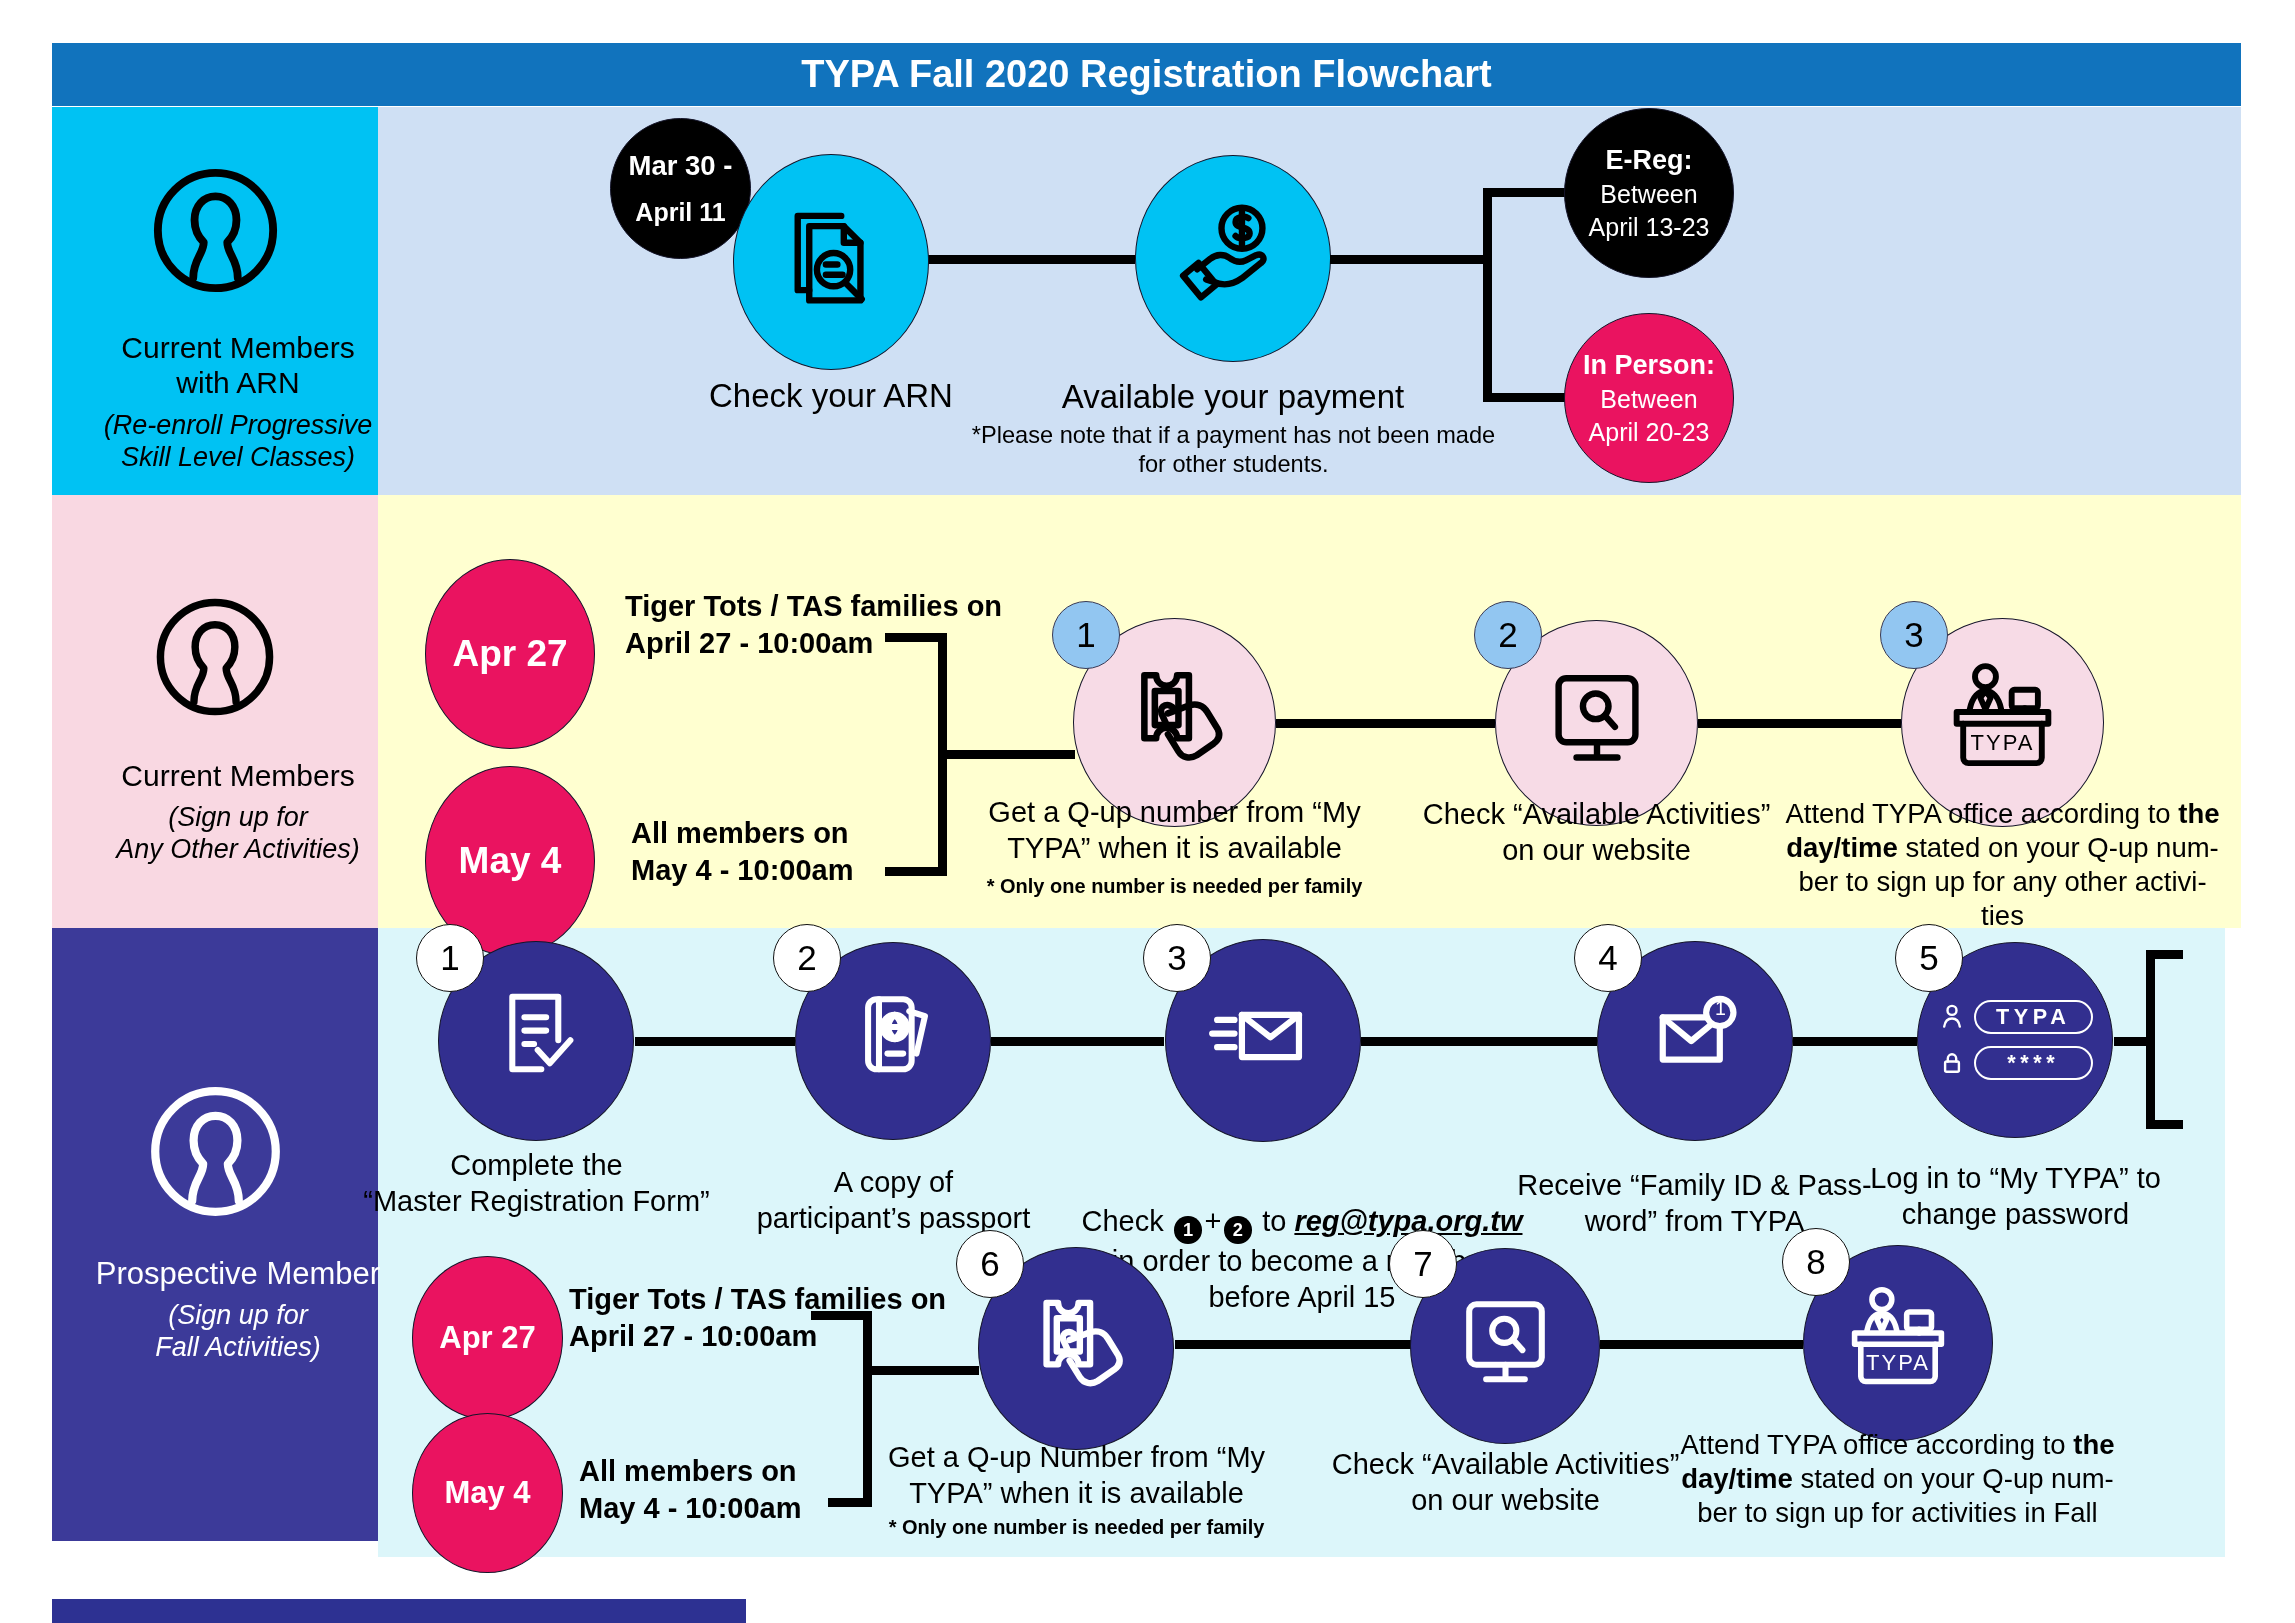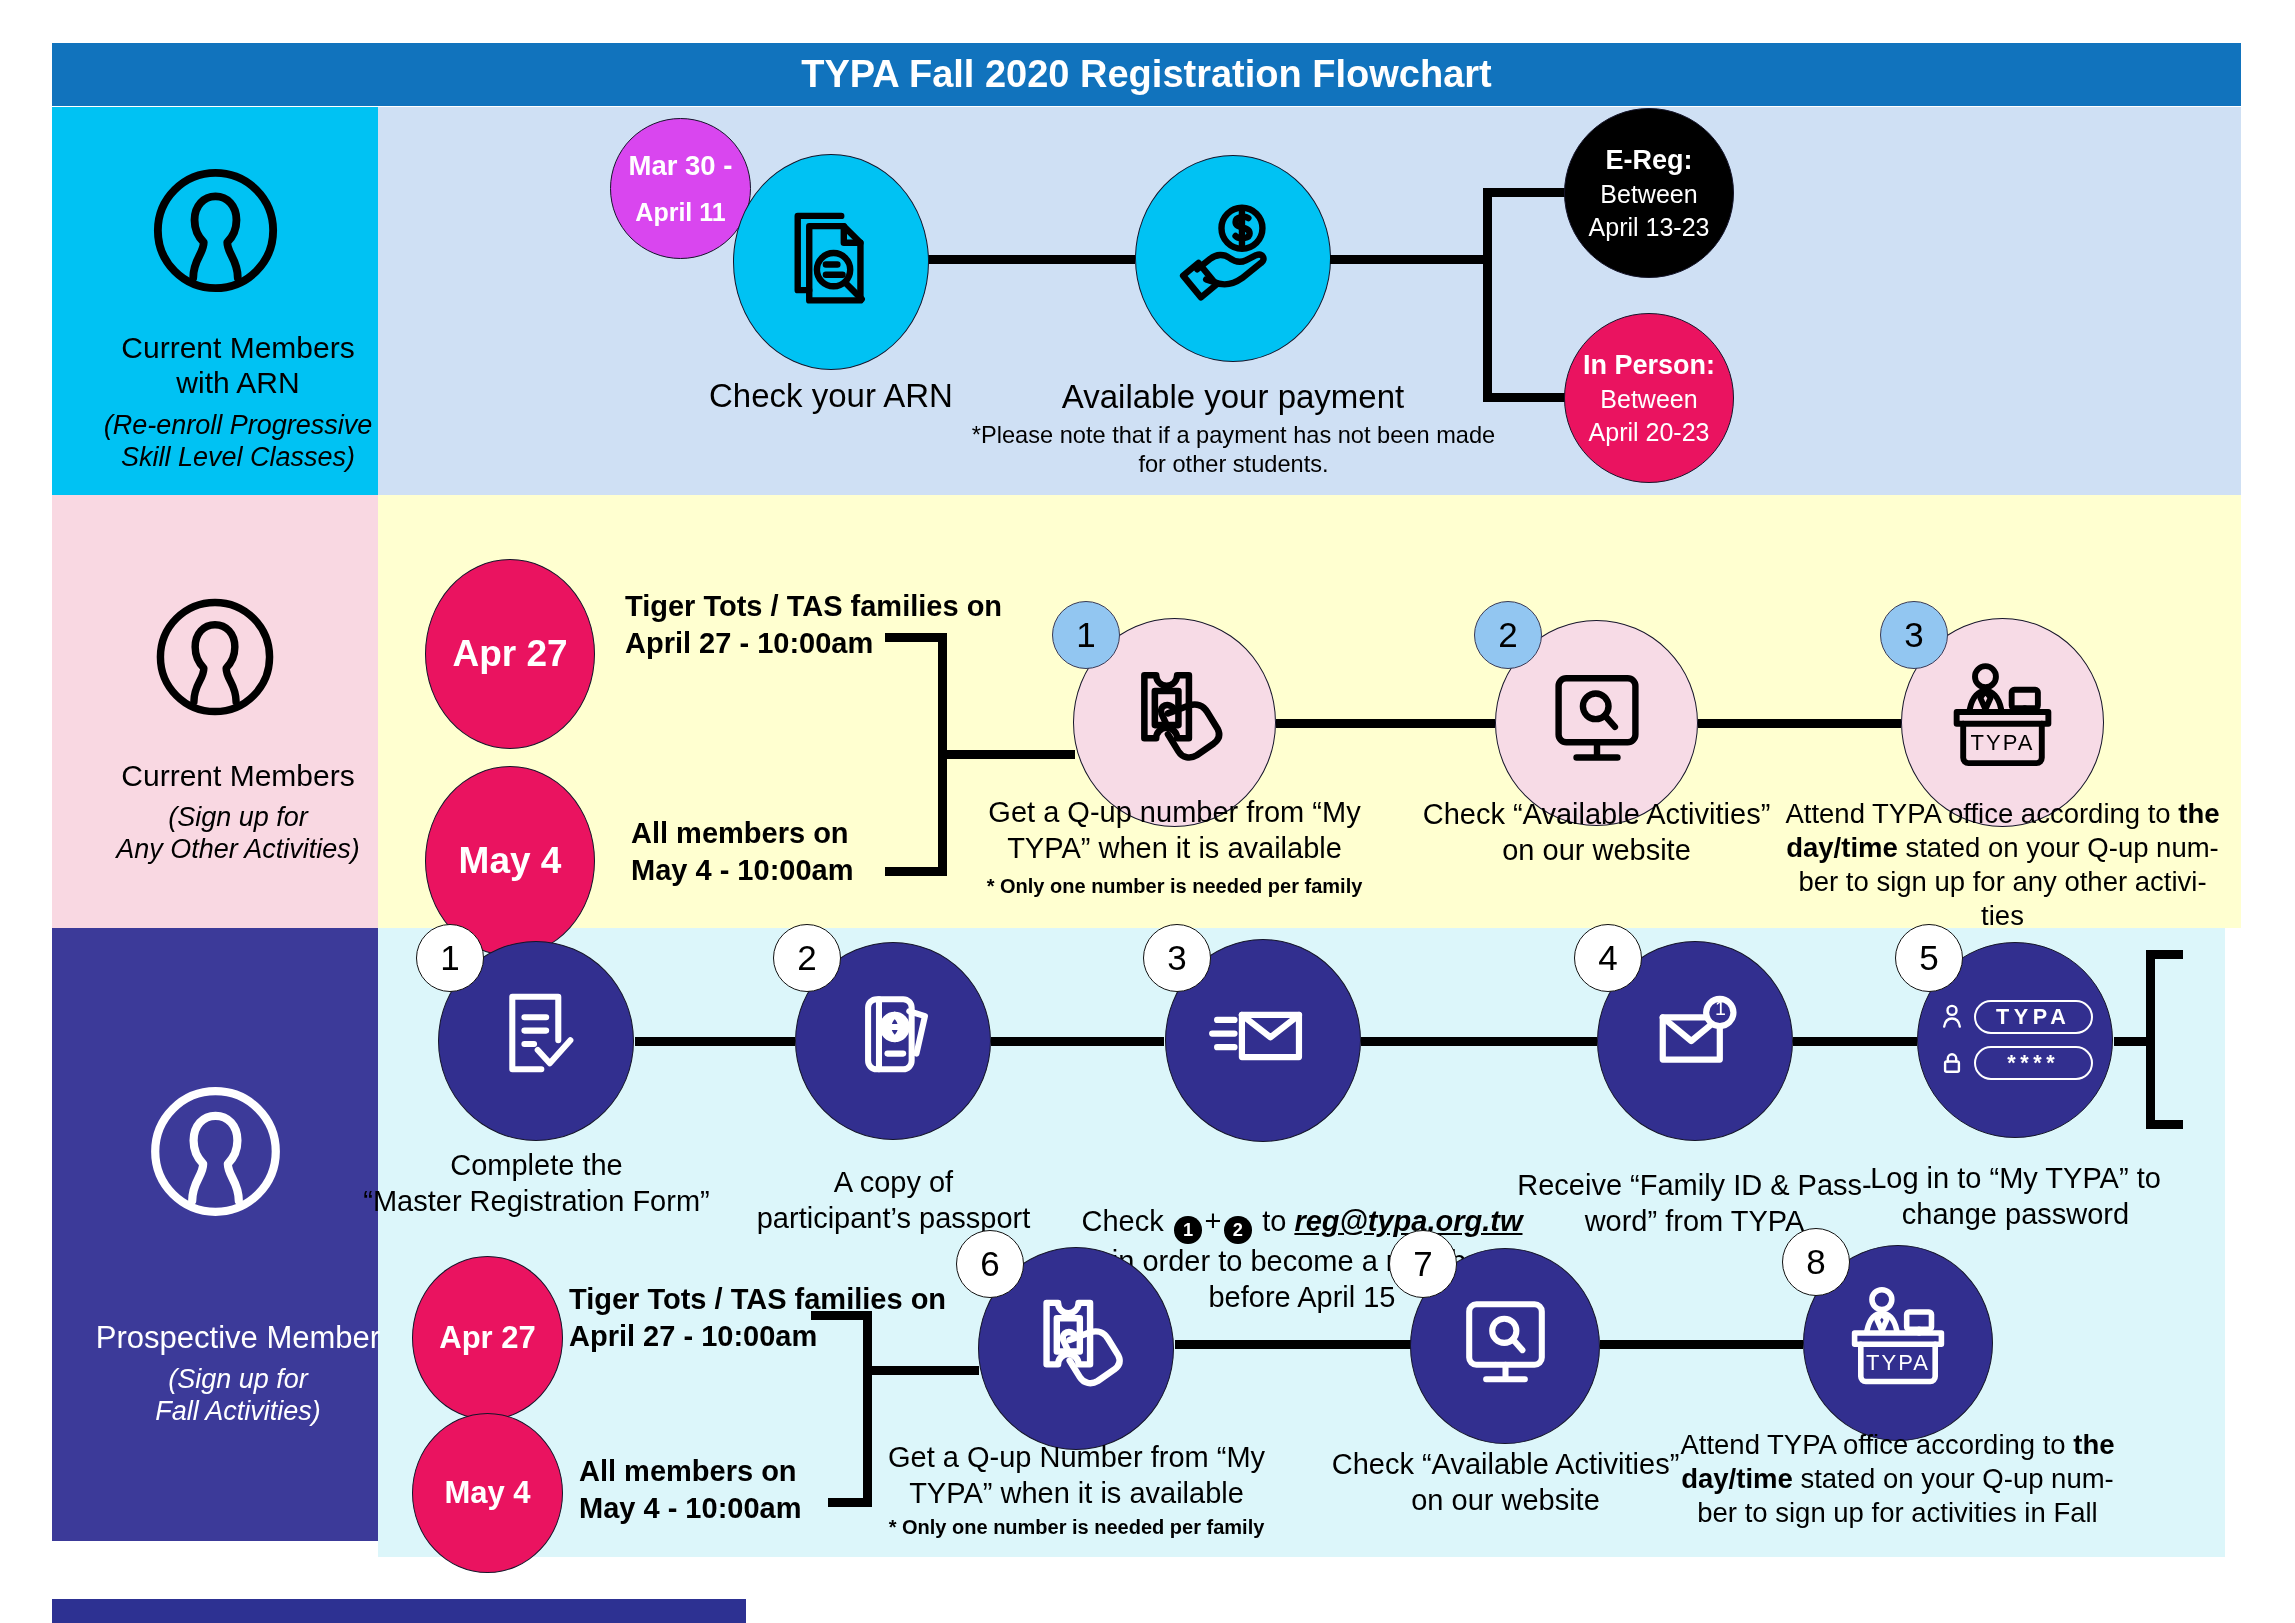--- a/index.html
+++ b/index.html
@@ -50,21 +50,21 @@
     <path d="M33 86 C33 72 41 68 41 59 C36 54 34 48 34 42 C34 31 41 24 50 24 C59 24 66 31 66 42 C66 48 64 54 59 59 C59 68 67 72 67 86"></path>
   </svg>
 </div>
 <div class="side-lbl" style="top:331px;">
   <div class="t">Current Members</div>
   <div class="t">with ARN</div>
   <div class="s" style="margin-top:9.2px;">(Re-enroll Progressive</div>
   <div class="s">Skill Level Classes)</div>
 </div>
 
-<div class="circle" style="left:610px;top:118px;width:141px;height:141px;background:#d946ef;z-index:1;gap:12px;">
+<div class="circle" style="left:610px;top:118px;width:141px;height:141px;background:#000000;z-index:1;gap:12px;">
   <div class="white" style="font-weight:bold;font-size:27.5px;line-height:1.3;">Mar 30 -</div>
   <div class="white" style="font-weight:bold;font-size:25px;line-height:1.3;">April 11</div>
 </div>
 
 <div class="circle" style="left:733px;top:154px;width:196px;height:216px;background:#00c2f3;z-index:2;color:#000;">
   <span>
     <svg viewBox="0 0 100 100" width="128" height="128" fill="none" stroke="currentColor" stroke-width="5" stroke-linecap="round" stroke-linejoin="round">
       <path d="M24 14 h34 M24 14 v58 h9"></path>
       <path d="M33 22 h27 l13 13 v45 h-40 z"></path>
       <path d="M60 22 v13 h13"></path>
@@ -212,21 +212,21 @@
   <div>ber to sign up for any other activi-</div>
   <div>ties</div>
 </div>
 
 <div class="abs" style="left:147px;top:1083px;width:137px;height:137px;color:#fff;">
   <svg viewBox="0 0 100 100" width="137" height="137" fill="none" stroke="currentColor" stroke-width="6" stroke-linecap="round" stroke-linejoin="round">
     <circle cx="50" cy="50" r="44"></circle>
     <path d="M33 86 C33 72 41 68 41 59 C36 54 34 48 34 42 C34 31 41 24 50 24 C59 24 66 31 66 42 C66 48 64 54 59 59 C59 68 67 72 67 86"></path>
   </svg>
 </div>
-<div class="side-lbl white" style="top:1320px;">
+<div class="side-lbl white" style="top:1256px;">
   <div class="t" style="font-size:31px;">Prospective Member</div>
   <div class="s" style="margin-top:7.9px;">(Sign up for</div>
   <div class="s">Fall Activities)</div>
 </div>
 
 <div class="circle" style="left:438px;top:941px;width:196px;height:200px;background:#322f8f;color:#fff;">
   <span>
     <svg viewBox="0 0 100 100" width="121" height="121" fill="none" stroke="currentColor" stroke-width="5" stroke-linecap="round" stroke-linejoin="round">
       <path d="M30 13 h38 v36 M30 13 v60 h24"></path>
       <path d="M40 30 h18 M40 41 h18 M40 52 h8"></path>

